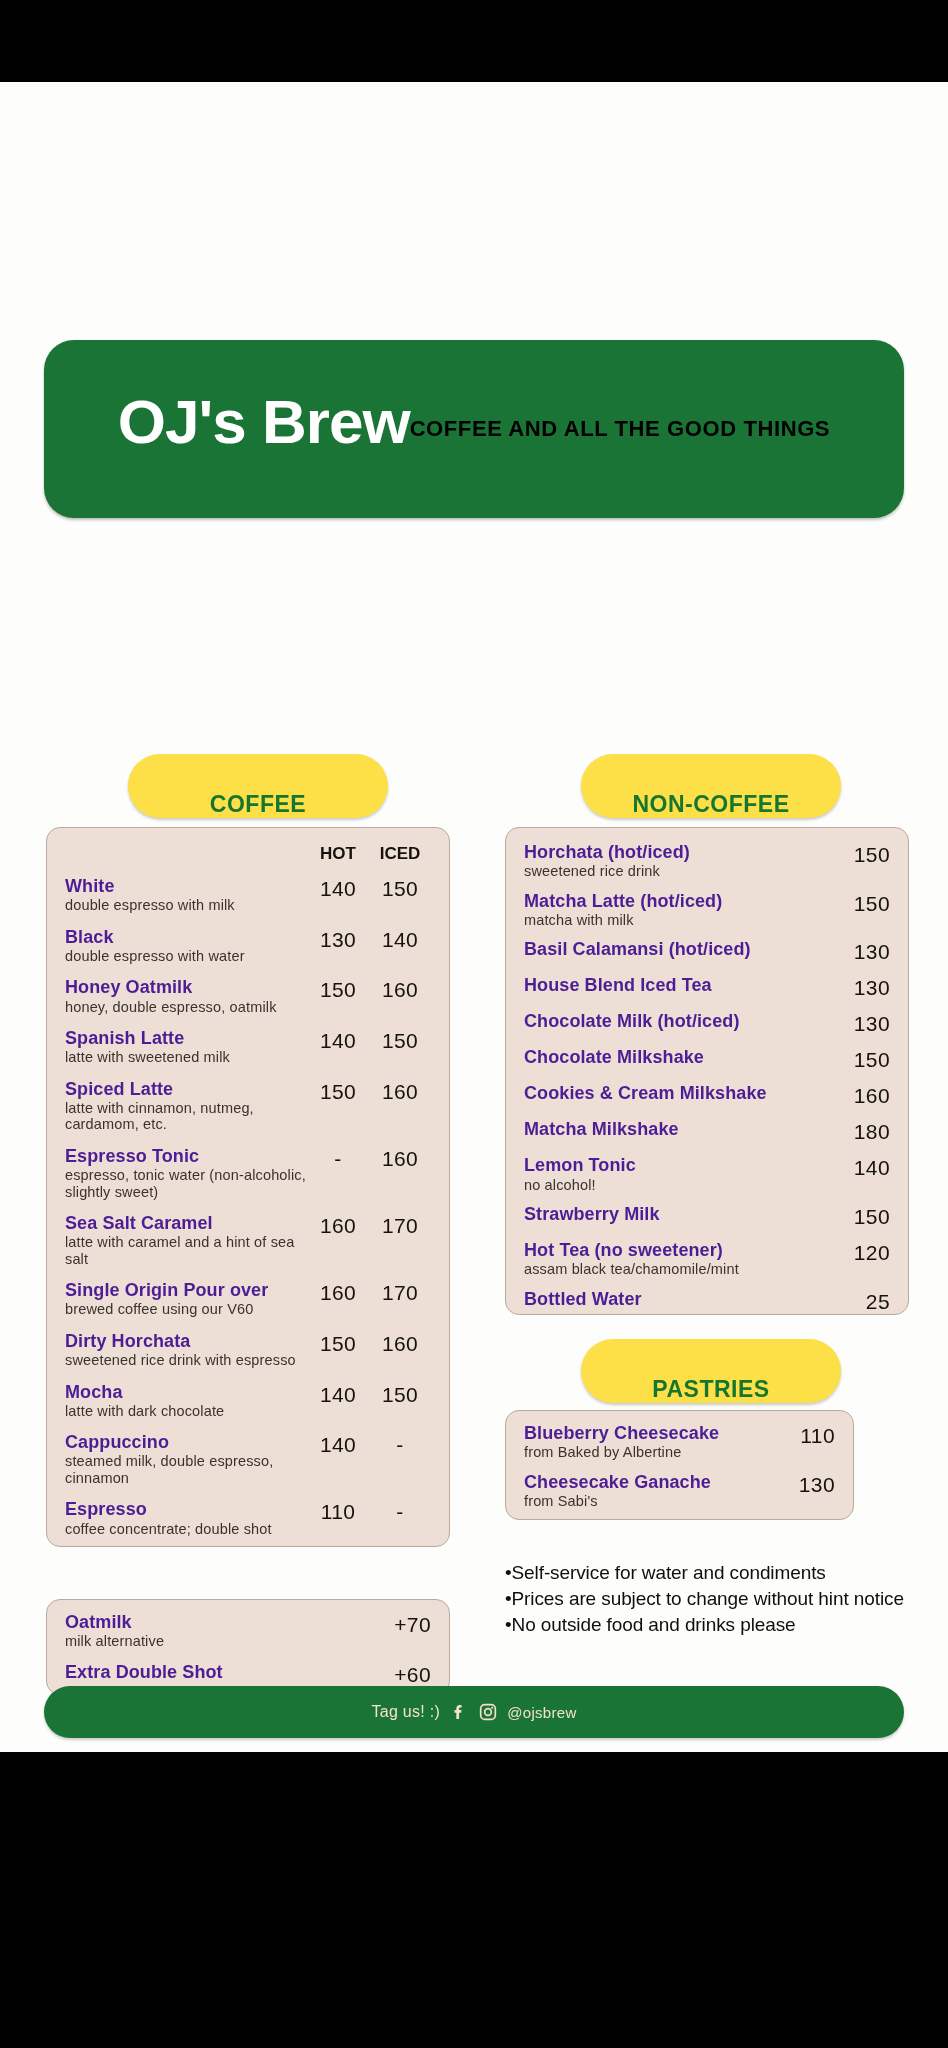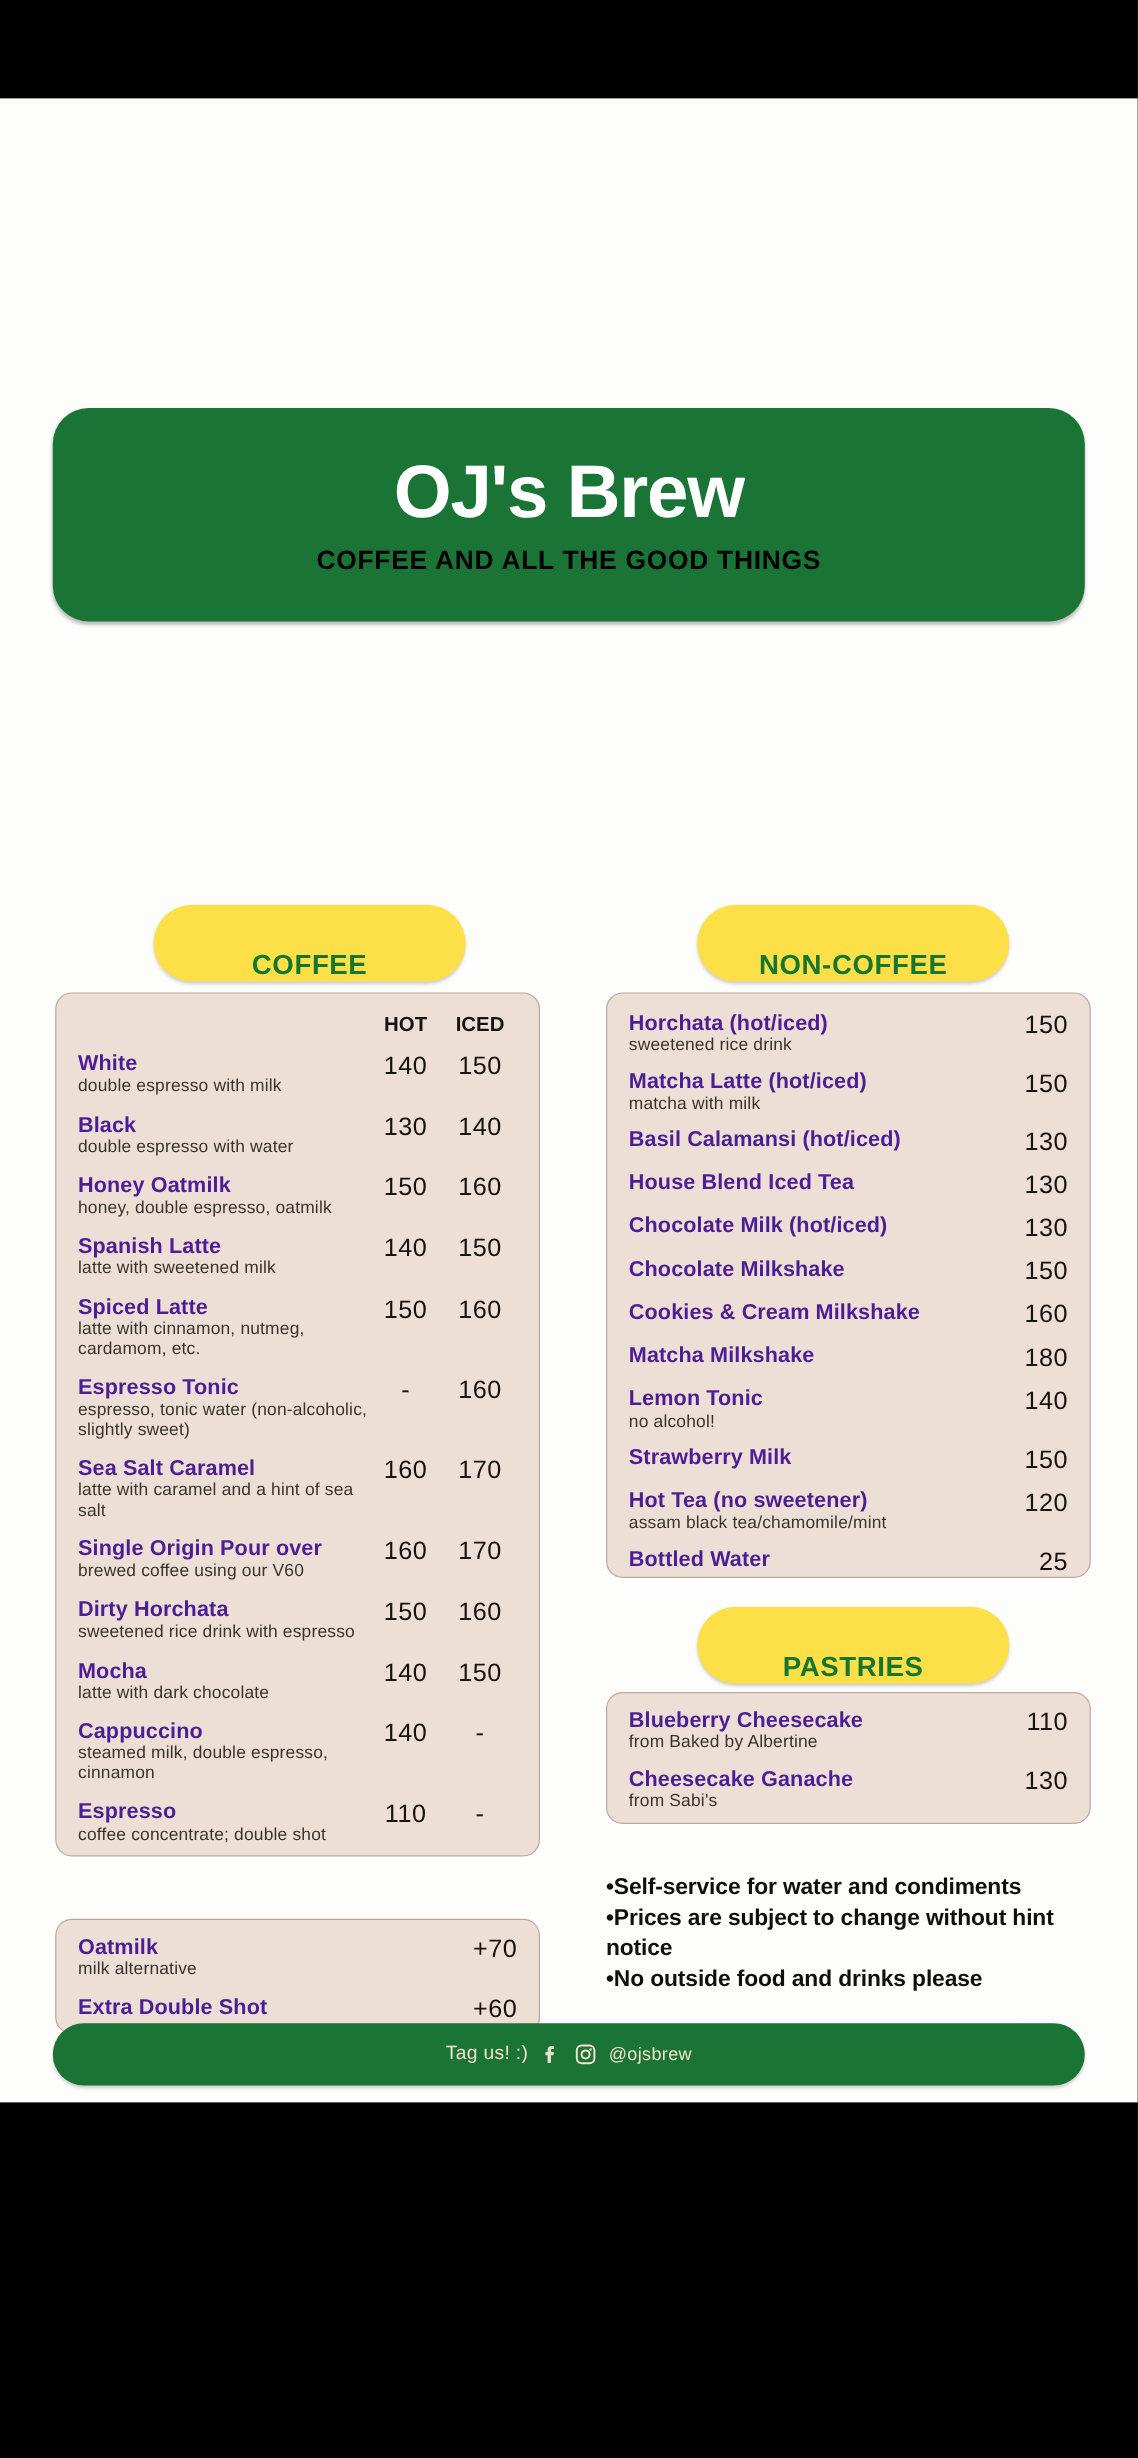--- a/index.html
+++ b/index.html
@@ -14,21 +14,21 @@
   .bar-bottom{bottom:0;height:296px;}
   .canvas{
     position:absolute;left:0;top:82px;width:948px;height:1670px;
     background:#fdfdfb;
   }
 
   
   .header{
     position:absolute;left:44px;top:258px;width:860px;height:178px;
     background:#1a7435;border-radius:30px;
-    display:flex;flex-direction:column;align-items:center;justify-content:center;
+    display:flex;flex-direction:row;align-items:center;justify-content:center;
     box-shadow:0 2px 3px rgba(0,0,0,.25);
   }
   .brand{
     color:#ffffff;font-size:62px;font-weight:700;letter-spacing:-1px;
     line-height:1;margin:0 0 14px 0;
   }
   .tagline{
     color:#000000;font-size:22px;font-weight:800;letter-spacing:.6px;
     line-height:1;margin:0;text-transform:uppercase;
   }
@@ -47,21 +47,21 @@
   .pill-pastries{left:581px;top:1257px;width:260px;}
 
   
   .card{
     position:absolute;background:#eddfd6;border:1.5px solid #b9aaa0;
     border-radius:14px;box-sizing:border-box;
   }
   .card-coffee{left:46px;top:745px;width:404px;height:720px;padding:14px 18px 4px 18px;}
   .card-addons{left:46px;top:1492px;width:404px;height:96px;padding:12px 18px;margin-top:25px;}
   .card-noncoffee{left:505px;top:745px;width:404px;height:488px;padding:14px 18px 12px 18px;}
-  .card-pastries{left:505px;top:1328px;width:404px;height:110px;padding:12px 18px;}
+  .card-pastries{left:505px;top:1328px;width:349px;height:110px;padding:12px 18px;}
 
   
   .ctable{width:100%;border-collapse:collapse;}
   .ctable th{
     font-size:17px;font-weight:800;color:#15120f;text-align:center;
     padding:2px 0 12px 0;width:62px;
   }
   .ctable th.name-col{width:auto;}
   .ctable td{vertical-align:top;padding:0 0 13px 0;}
   .ctable td.price{
@@ -85,21 +85,21 @@
     padding-top:1px;letter-spacing:.4px;
   }
 
   
   .arow td{padding:0 0 12px 0;}
   .arow td.price{text-align:right;font-size:21px;color:#15120f;width:70px;}
 
   
   .notes{
     position:absolute;left:505px;top:1478px;width:412px;
-    font-size:19px;font-weight:700;color:#0f0f0f;line-height:1.32;
+    font-size:19px;font-weight:400;color:#0f0f0f;line-height:1.32;
     letter-spacing:-.1px;
   }
   .notes div{margin-bottom:1px;}
 
   
   .footer{
     position:absolute;left:44px;top:1604px;width:860px;height:52px;
     background:#1a7435;border-radius:26px;
     display:flex;align-items:center;justify-content:center;gap:9px;
     box-shadow:0 2px 3px rgba(0,0,0,.2);

